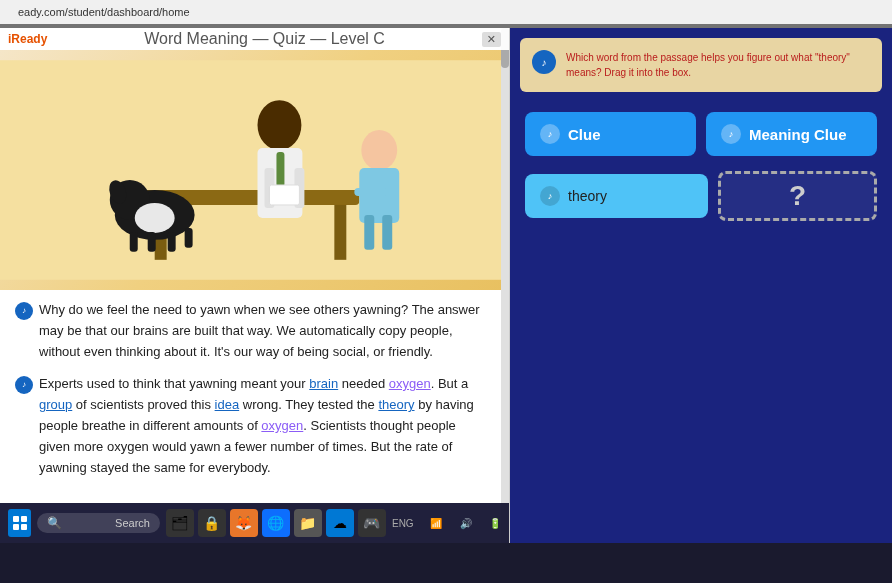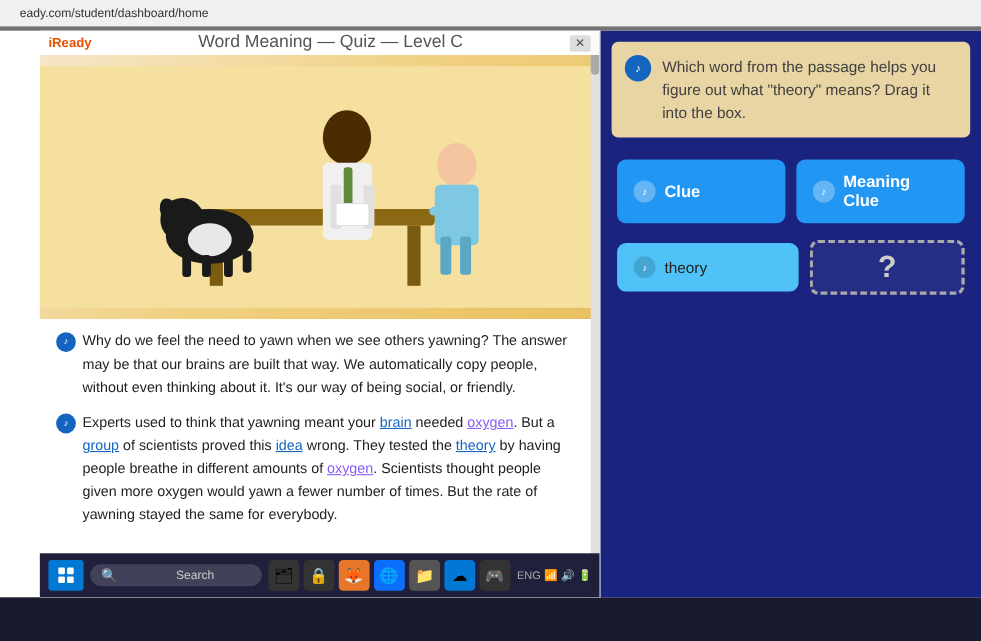--- a/index.html
+++ b/index.html
@@ -27,21 +27,20 @@
       color: #333;
       margin-left: 8px;
     }
 
     
     .main-area {
       display: flex;
       width: 100%;
       height: calc(100% - 28px - 40px);
       background: #fff;
-      padding-left: 36px;
     }
 
     
     .left-panel {
       width: 510px;
       background: #fff;
       position: relative;
       overflow: hidden;
       border-right: 1px solid #ccc;
     }
@@ -142,22 +141,22 @@
       border-radius: 50%;
       display: flex;
       align-items: center;
       justify-content: center;
       color: #fff;
       font-size: 10px;
       flex-shrink: 0;
       cursor: pointer;
     }
     .question-text {
-      font-size: 14px;
-      color: #404040;
+      font-size: 10px;
+      color: #b91c1c;
       line-height: 1.5;
     }
 
     
     .word-area {
       padding: 10px 15px;
       flex: 1;
     }
 
     
@@ -304,21 +303,21 @@
     }
     .taskbar-system {
       margin-left: auto;
       display: flex;
       align-items: center;
       gap: 6px;
     }
     .taskbar-sys-icons {
       display: flex;
       align-items: center;
-      gap: 3px;
+      gap: 17px;
       justify-content: flex-end;
     }
 
     
     .illustration-svg {
       width: 100%;
       height: 100%;
     }
 
   </style>

